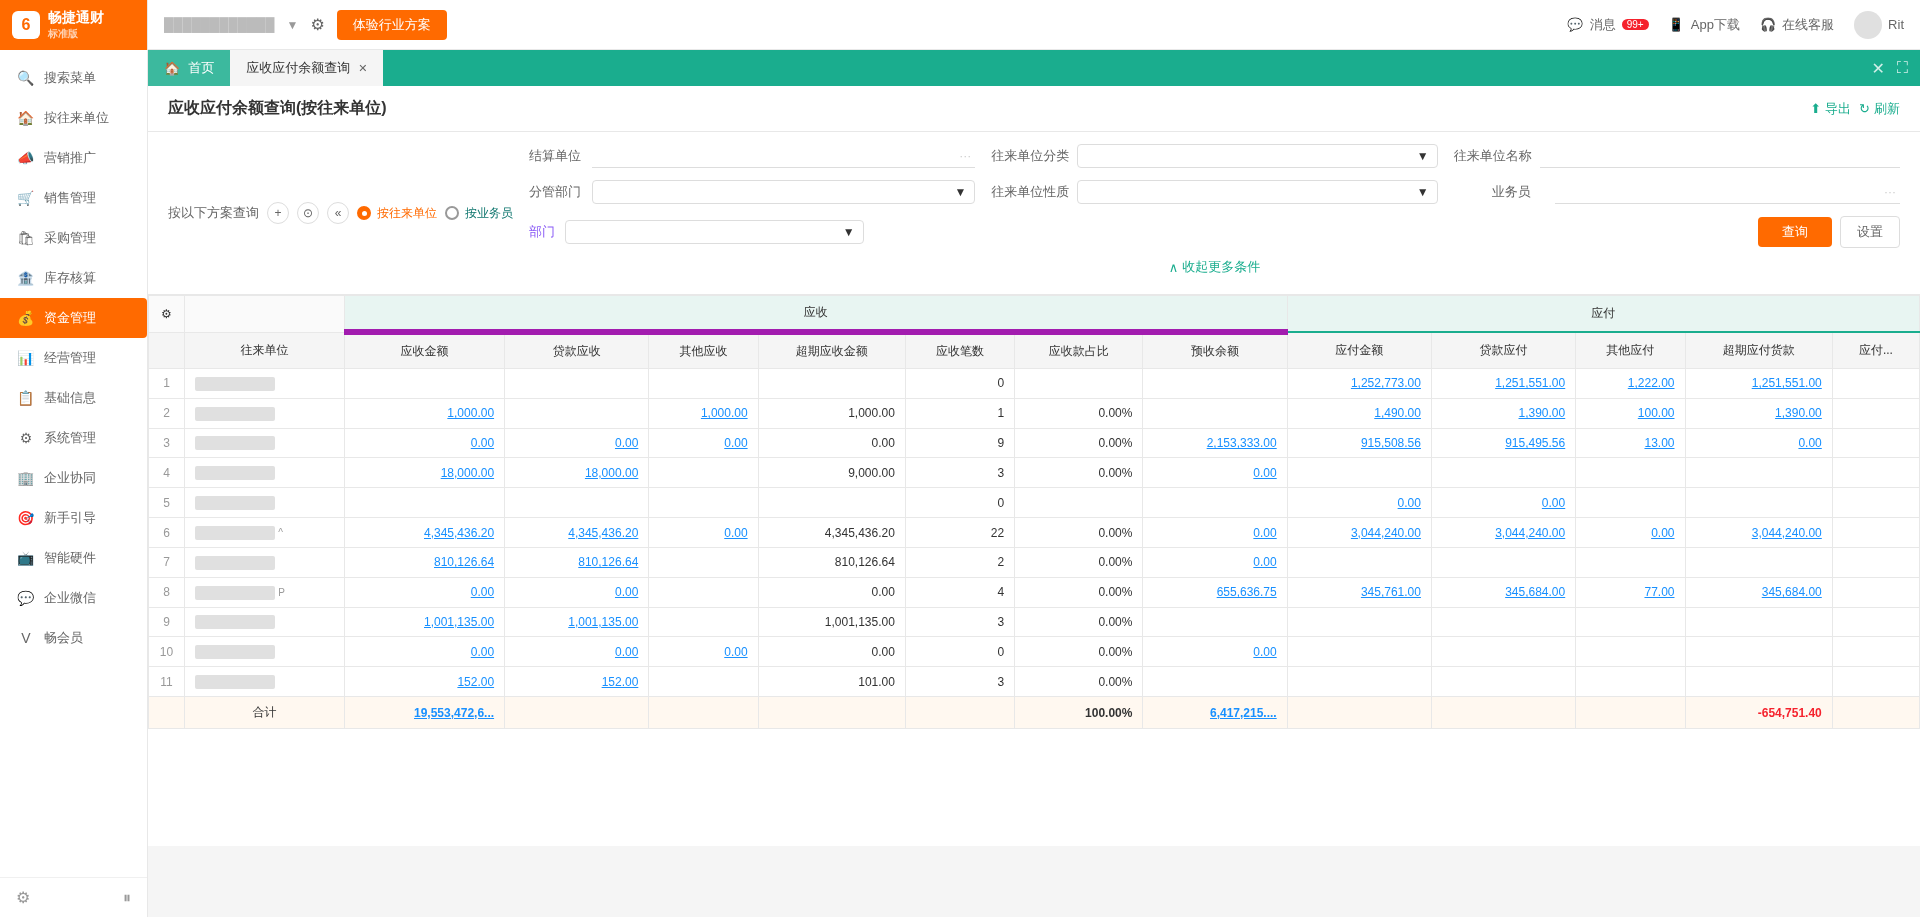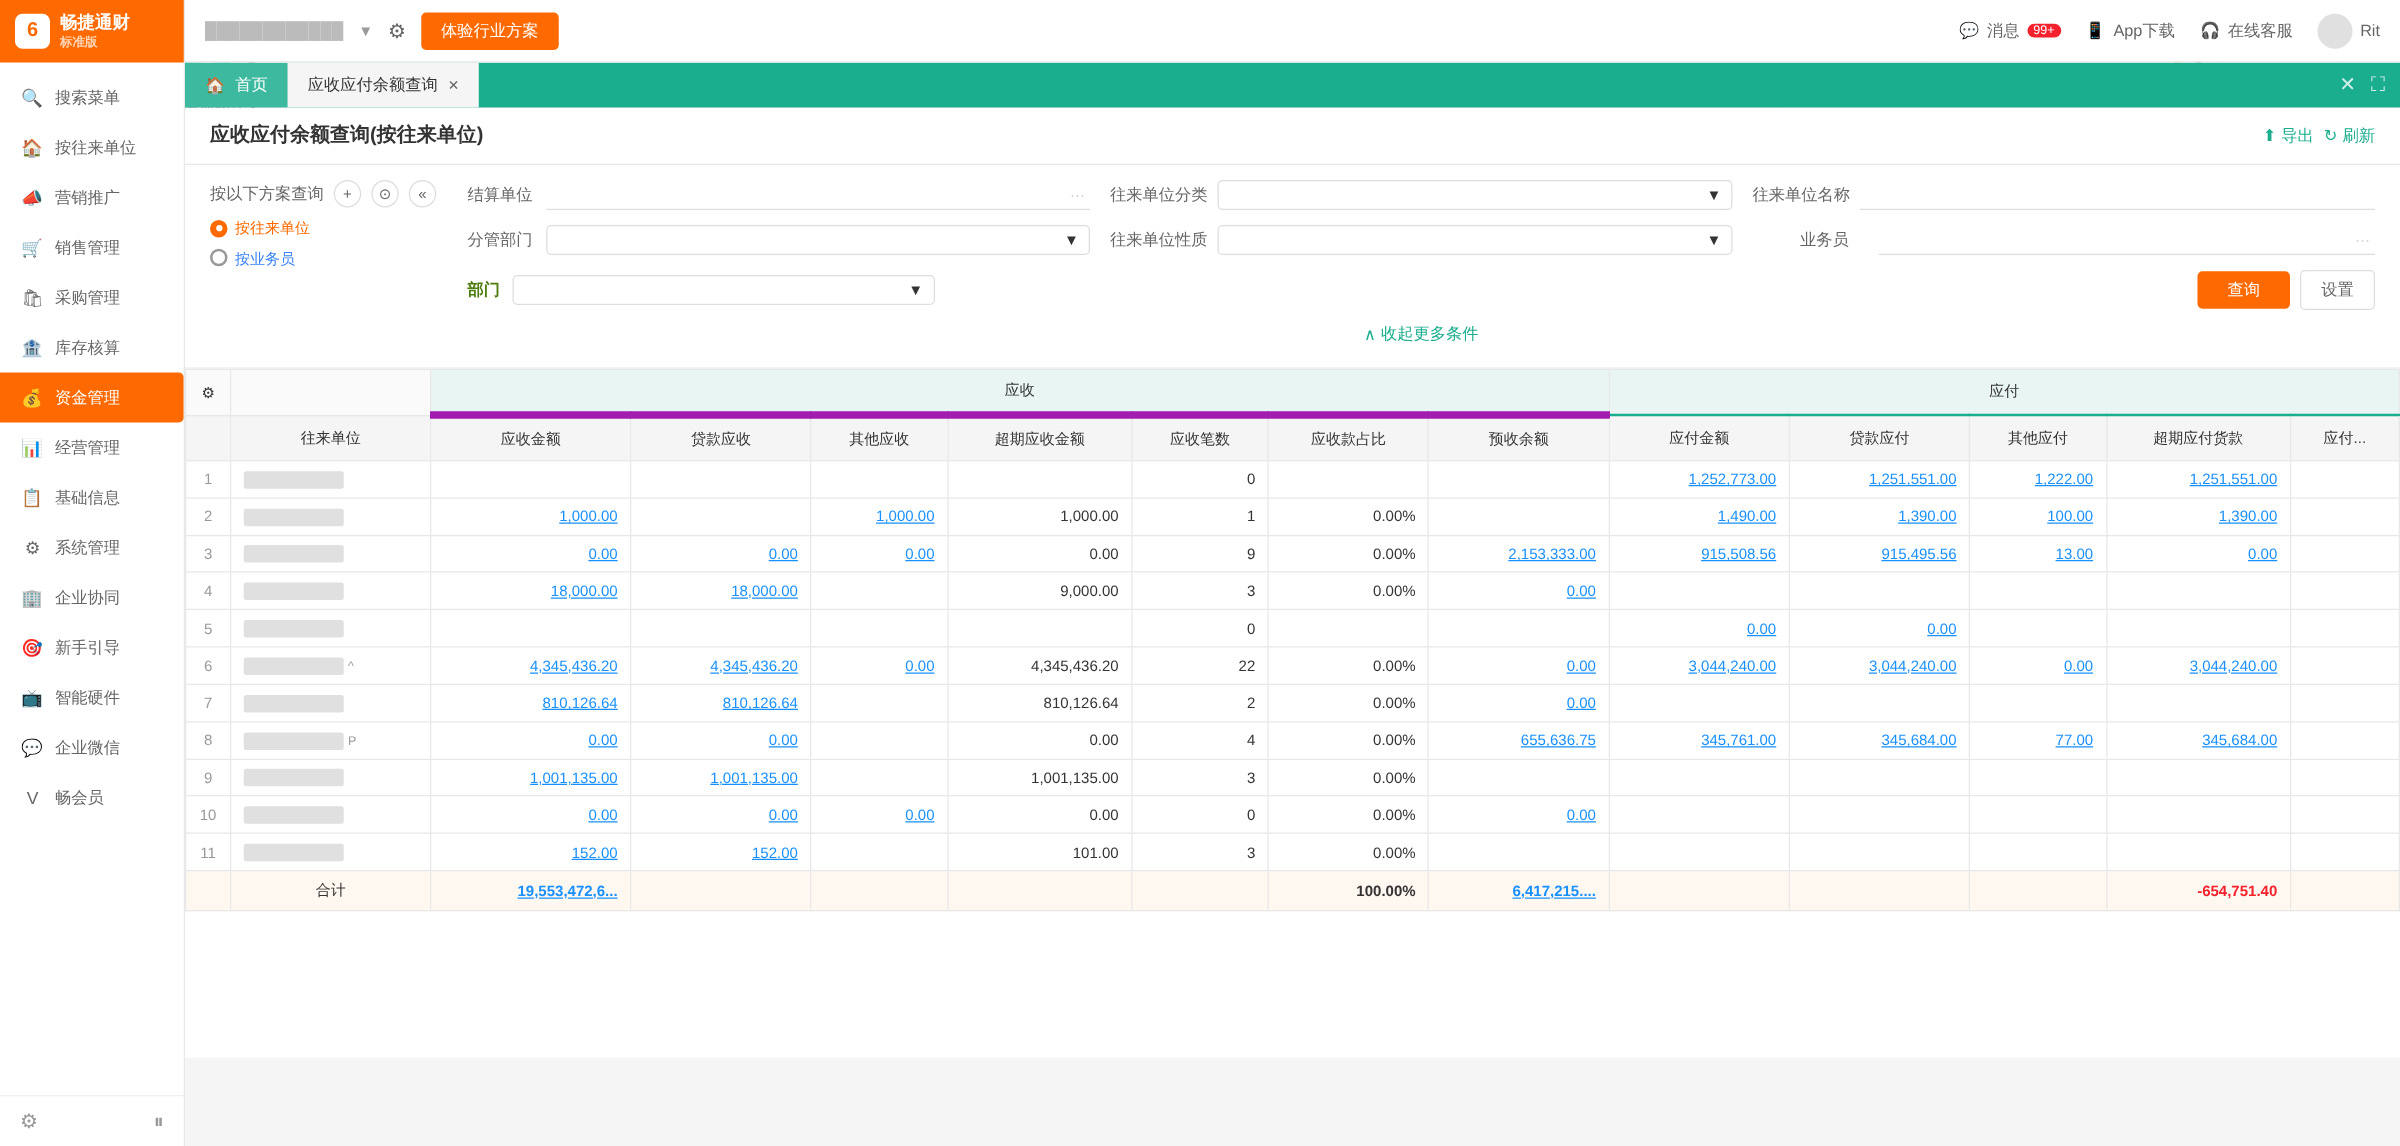--- a/index.html
+++ b/index.html
@@ -246,34 +246,34 @@
       <div class="btn-refresh">
         <span>↻</span>
         <span>刷新</span>
       </div>
     </div>
   </div>
 
   <div class="filter-area">
     <div style="display:flex; gap:16px;">
 
-      <div style="min-width:190px; display:flex; flex-direction:column; gap:8px;">
+      <div style="min-width:190px; display:flex; flex-direction:row; gap:8px;">
         <div style="display:flex; align-items:center; gap:8px;">
           <span style="color:#666;font-size:13px;">按以下方案查询</span>
           <span class="filter-btn">+</span>
           <span class="filter-btn">⊙</span>
           <span class="filter-btn">«</span>
         </div>
         <div style="display:flex; align-items:center; gap:6px; color:#ff6a00;">
           <span style="width:14px;height:14px;border-radius:50%;border:2px solid #ff6a00;background:#ff6a00;display:inline-flex;align-items:center;justify-content:center;">
             <span style="width:5px;height:5px;background:#fff;border-radius:50%;display:block;"></span>
           </span>
           <span>按往来单位</span>
         </div>
-        <div style="display:flex; align-items:flex-start; gap:6px; color:#3b82f6;">
+        <div style="display:flex; align-items:center; gap:6px; color:#0f766e;">
           <span style="width:14px;height:14px;border-radius:50%;border:2px solid #999;display:inline-flex;"></span>
           <span>按业务员</span>
         </div>
       </div>
 
       <div style="flex:1;">
 
         <div style="display:grid; grid-template-columns:1fr 1fr 1fr; gap:16px; margin-bottom:12px;">
           <div style="display:flex; align-items:center; gap:8px;">
             <span style="color:#666;font-size:13px;min-width:55px;">结算单位</span>
@@ -316,21 +316,21 @@
             <span style="color:#666;font-size:13px;min-width:55px;">业务员</span>
             <div style="flex:1;display:flex;align-items:center;border-bottom:1px solid #ddd;padding:4px;">
               <input type="text" style="flex: 1 1 0%; border: none; outline: none; font-size: 13px;">
               <span style="color:#ccc;">···</span>
             </div>
           </div>
         </div>
 
         <div style="display:grid; grid-template-columns:1fr 2fr 1fr; gap:16px; margin-bottom:4px;">
           <div style="display:flex; align-items:center; gap:8px;">
-            <span style="color:#4d7c0f;font-size:13px;min-width:28px;font-weight:bold;">部门</span>
+            <span style="color:#8b5cf6;font-size:13px;min-width:28px;">部门</span>
             <div style="flex:1;border:1px solid #ddd;border-radius:4px;padding:4px 8px;display:flex;align-items:center;justify-content:space-between;cursor:pointer;">
               <span></span>
                 <span>▼</span>
             </div>
           </div>
           <div></div>
           <div style="display:flex; gap:8px; align-items:center; justify-content:flex-end;">
             <button style="background:#ff6a00;color:#fff;border:none;padding:6px 24px;border-radius:4px;cursor:pointer;font-size:13px;">查询</button>
             <button style="background:#fff;color:#666;border:1px solid #ddd;padding:6px 16px;border-radius:4px;cursor:pointer;font-size:13px;">设置</button>
           </div>

